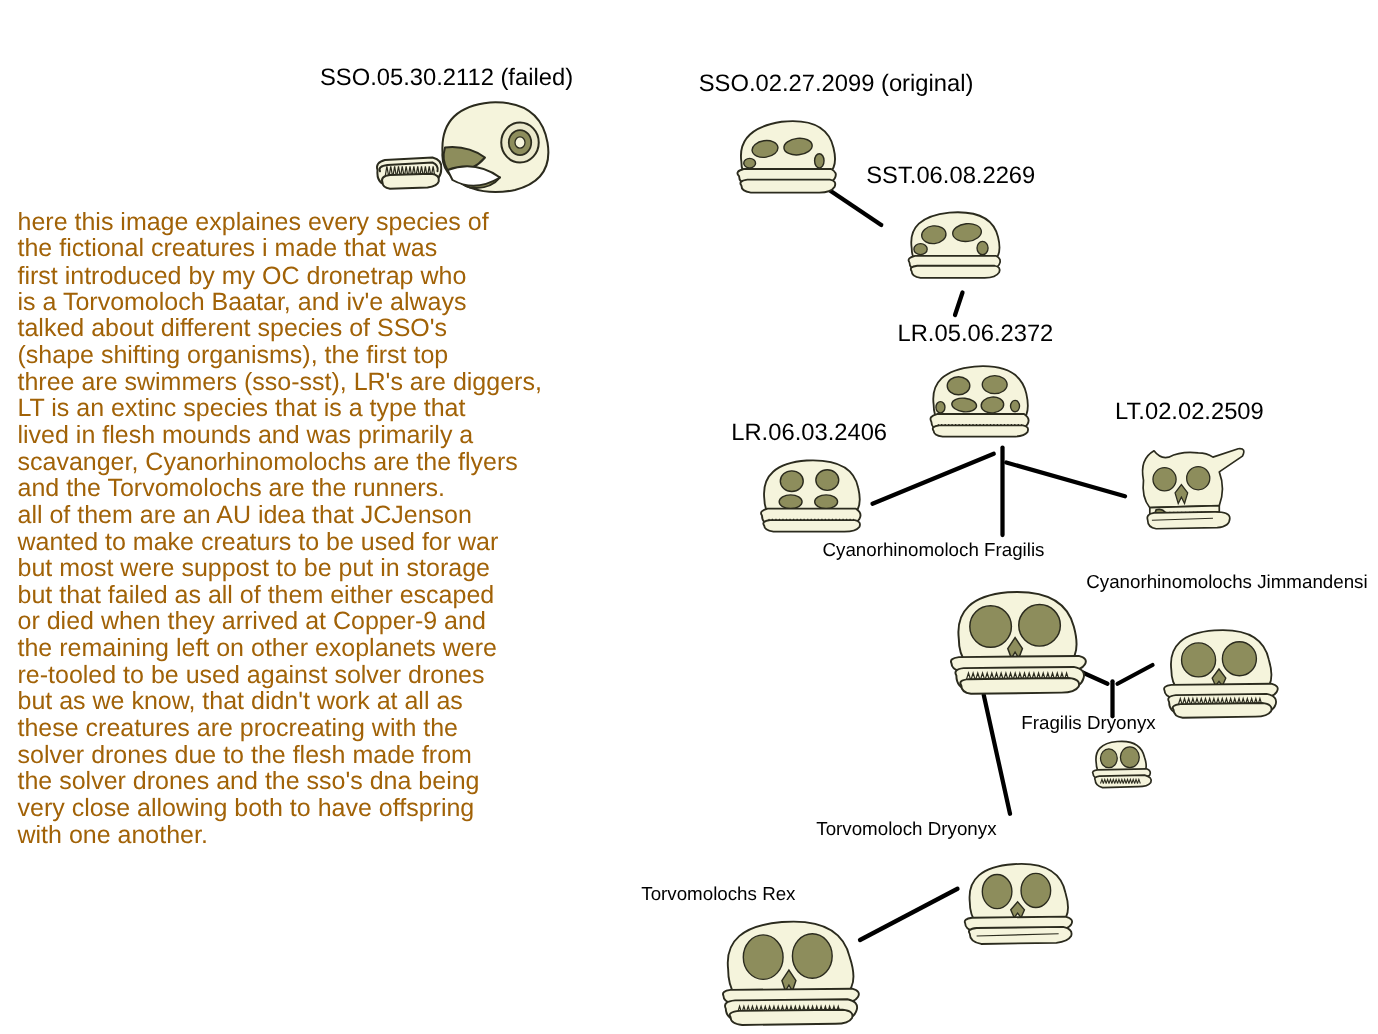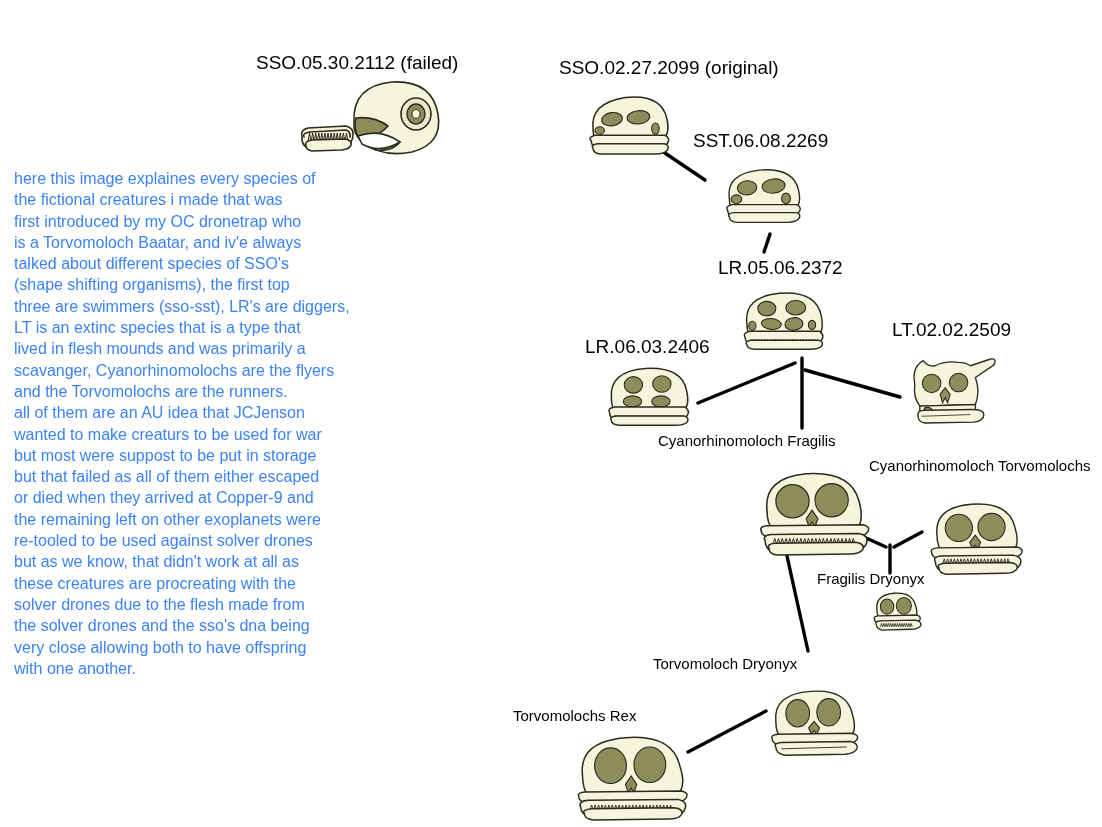--- a/index.html
+++ b/index.html
@@ -26,25 +26,25 @@
   }
   #article-title {
     font-size: 33px;
     line-height: 40px;
     font-weight: normal;
     margin: 0 0 6px 0;
     letter-spacing: -0.2px;
     color: #000;
   }
   #article-body {
-    font-size: 16px;
+    font-size: 20px;
     line-height: 21.3px;
     margin: 0;
     white-space: pre-line;
-    color: #3b82f6;
+    color: #a16207;
   }
 
   
   #diagram {
     position: absolute;
     left: 0;
     top: 0;
     width: 1102px;
     height: 827px;
     pointer-events: none;
@@ -209,21 +209,21 @@
             <ellipse cx="36" cy="36" rx="17" ry="17" fill="#8d8d5c" stroke="#2b2b1e" stroke-width="1.2"></ellipse>
             <ellipse cx="76" cy="35" rx="17" ry="17" fill="#8d8d5c" stroke="#2b2b1e" stroke-width="1.2"></ellipse>
             <path d="M50 54 L56 45 L62 54 L59 62 L56 57 L53 62 Z" fill="#8d8d5c" stroke="#2b2b1e" stroke-width="1.2"></path>
             <path d="M4 66 Q2 62 10 61 L108 60 Q116 62 113 67 Q110 72 100 72 L12 73 Q4 71 4 66 Z" fill="#f5f4dc" stroke="#2b2b1e" stroke-width="1.6" stroke-linejoin="round" stroke-linecap="round"></path>
             <path d="M12.0 70 L14.1 78 L16.2 70 M16.2 70 L18.3 78 L20.4 70 M20.4 70 L22.5 78 L24.5 70 M24.5 70 L26.6 78 L28.7 70 M28.7 70 L30.8 78 L32.9 70 M32.9 70 L35.0 78 L37.1 70 M37.1 70 L39.2 78 L41.3 70 M41.3 70 L43.4 78 L45.5 70 M45.5 70 L47.5 78 L49.6 70 M49.6 70 L51.7 78 L53.8 70 M53.8 70 L55.9 78 L58.0 70 M58.0 70 L60.1 78 L62.2 70 M62.2 70 L64.3 78 L66.4 70 M66.4 70 L68.5 78 L70.5 70 M70.5 70 L72.6 78 L74.7 70 M74.7 70 L76.8 78 L78.9 70 M78.9 70 L81.0 78 L83.1 70 M83.1 70 L85.2 78 L87.3 70 M87.3 70 L89.4 78 L91.5 70 M91.5 70 L93.5 78 L95.6 70 M95.6 70 L97.7 78 L99.8 70 M99.8 70 L101.9 78 L104.0 70 " fill="none" stroke="#2b2b1e" stroke-width="1"></path>
             <path d="M8 76 Q5 71 14 70 L104 69 Q114 71 112 78 Q110 86 98 87 L18 88 Q8 86 8 76 Z" fill="#f5f4dc" stroke="#2b2b1e" stroke-width="1.6" stroke-linejoin="round" stroke-linecap="round"></path>
             <path d="M16.0 80 L17.9 74 L19.8 80 M19.8 80 L21.7 74 L23.6 80 M23.6 80 L25.5 74 L27.5 80 M27.5 80 L29.4 74 L31.3 80 M31.3 80 L33.2 74 L35.1 80 M35.1 80 L37.0 74 L38.9 80 M38.9 80 L40.8 74 L42.7 80 M42.7 80 L44.6 74 L46.5 80 M46.5 80 L48.5 74 L50.4 80 M50.4 80 L52.3 74 L54.2 80 M54.2 80 L56.1 74 L58.0 80 M58.0 80 L59.9 74 L61.8 80 M61.8 80 L63.7 74 L65.6 80 M65.6 80 L67.5 74 L69.5 80 M69.5 80 L71.4 74 L73.3 80 M73.3 80 L75.2 74 L77.1 80 M77.1 80 L79.0 74 L80.9 80 M80.9 80 L82.8 74 L84.7 80 M84.7 80 L86.6 74 L88.5 80 M88.5 80 L90.5 74 L92.4 80 M92.4 80 L94.3 74 L96.2 80 M96.2 80 L98.1 74 L100.0 80 " fill="none" stroke="#2b2b1e" stroke-width="1"></path>
             <path d="M12 84 Q9 80 18 79 L100 78 Q110 79 108 85 Q105 90 94 90 L20 91 Q12 90 12 84 Z" fill="#f5f4dc" stroke="#2b2b1e" stroke-width="1.6" stroke-linejoin="round" stroke-linecap="round"></path>
           </svg>
         </div>
-        <div class="node-label small" style="left: 869px; top: 456px;">Cyanorhinomoloch Torvomolochs</div>
+        <div class="node-label small" style="left: 869px; top: 456px;">Cyanorhinomolochs Jimmandensi</div>
         <div class="node" style="left: 928px; top: 497px;">
           <svg class="skull" width="98" height="80" viewBox="0 0 108 86" style="overflow:visible">
             <path d="M10 42 Q6 10 48 7 Q90 4 96 33 Q102 53 92 60 L16 60 Q10 53 10 42 Z" fill="#f5f4dc" stroke="#2b2b1e" stroke-width="1.6" stroke-linejoin="round" stroke-linecap="round"></path>
             <ellipse cx="34" cy="33" rx="15" ry="15" fill="#8d8d5c" stroke="#2b2b1e" stroke-width="1.2"></ellipse>
             <ellipse cx="70" cy="32" rx="15" ry="15" fill="#8d8d5c" stroke="#2b2b1e" stroke-width="1.2"></ellipse>
             <path d="M46 49 L52 41 L58 49 L55 56 L52 52 L49 56 Z" fill="#8d8d5c" stroke="#2b2b1e" stroke-width="1.2"></path>
             <path d="M4 60 Q2 56 10 55 L98 54 Q106 56 103 61 Q100 66 90 66 L12 67 Q4 65 4 60 Z" fill="#f5f4dc" stroke="#2b2b1e" stroke-width="1.6" stroke-linejoin="round" stroke-linecap="round"></path>
             <path d="M12.0 64 L14.1 71 L16.1 64 M16.1 64 L18.2 71 L20.2 64 M20.2 64 L22.3 71 L24.3 64 M24.3 64 L26.3 71 L28.4 64 M28.4 64 L30.4 71 L32.5 64 M32.5 64 L34.5 71 L36.6 64 M36.6 64 L38.6 71 L40.7 64 M40.7 64 L42.7 71 L44.8 64 M44.8 64 L46.8 71 L48.9 64 M48.9 64 L50.9 71 L53.0 64 M53.0 64 L55.0 71 L57.1 64 M57.1 64 L59.1 71 L61.2 64 M61.2 64 L63.2 71 L65.3 64 M65.3 64 L67.3 71 L69.4 64 M69.4 64 L71.4 71 L73.5 64 M73.5 64 L75.5 71 L77.6 64 M77.6 64 L79.6 71 L81.7 64 M81.7 64 L83.7 71 L85.8 64 M85.8 64 L87.8 71 L89.9 64 M89.9 64 L91.9 71 L94.0 64 " fill="none" stroke="#2b2b1e" stroke-width="1"></path>
             <path d="M8 70 Q5 65 14 64 L94 63 Q104 65 102 72 Q100 79 88 80 L18 81 Q8 79 8 70 Z" fill="#f5f4dc" stroke="#2b2b1e" stroke-width="1.6" stroke-linejoin="round" stroke-linecap="round"></path>
             <path d="M16.0 73 L17.9 67 L19.7 73 M19.7 73 L21.6 67 L23.4 73 M23.4 73 L25.3 67 L27.1 73 M27.1 73 L29.0 67 L30.8 73 M30.8 73 L32.6 67 L34.5 73 M34.5 73 L36.4 67 L38.2 73 M38.2 73 L40.1 67 L41.9 73 M41.9 73 L43.8 67 L45.6 73 M45.6 73 L47.5 67 L49.3 73 M49.3 73 L51.2 67 L53.0 73 M53.0 73 L54.9 67 L56.7 73 M56.7 73 L58.6 67 L60.4 73 M60.4 73 L62.3 67 L64.1 73 M64.1 73 L65.9 67 L67.8 73 M67.8 73 L69.7 67 L71.5 73 M71.5 73 L73.3 67 L75.2 73 M75.2 73 L77.0 67 L78.9 73 M78.9 73 L80.8 67 L82.6 73 M82.6 73 L84.5 67 L86.3 73 M86.3 73 L88.1 67 L90.0 73 " fill="none" stroke="#2b2b1e" stroke-width="1"></path>

